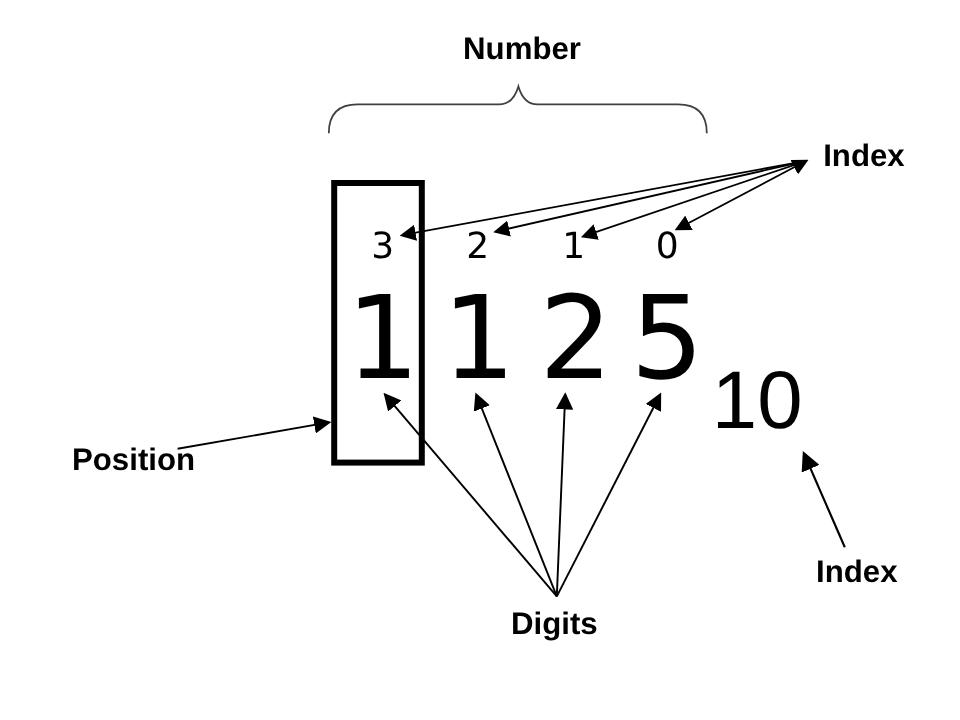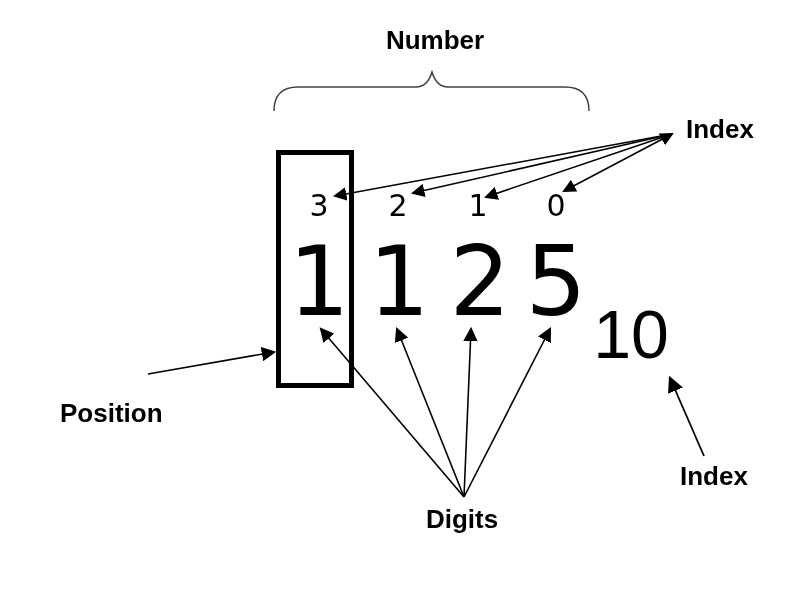--- a/index.html
+++ b/index.html
@@ -53,21 +53,21 @@
     <line x1="428" y1="497" x2="285" y2="329" stroke="#000" stroke-width="1.6" marker-end="url(#ah)"></line>
     <line x1="428" y1="497" x2="361" y2="329" stroke="#000" stroke-width="1.6" marker-end="url(#ah)"></line>
     <line x1="428" y1="497" x2="435" y2="329" stroke="#000" stroke-width="1.6" marker-end="url(#ah)"></line>
     <line x1="428" y1="497" x2="514" y2="329" stroke="#000" stroke-width="1.6" marker-end="url(#ah)"></line>
 
     <line x1="668" y1="456" x2="634" y2="378" stroke="#000" stroke-width="1.8" marker-end="url(#ah)"></line>
   </svg>
 
   <div class="lbl centered" style="left:299px;top:25px;width:200px;">Number</div>
   <div class="lbl" style="left:650px;top:114px;">Index</div>
-  <div class="lbl" style="left:24px;top:398px;">Position</div>
+  <div class="lbl" style="left:24px;top:368px;">Position</div>
   <div class="lbl centered" style="left:326px;top:504px;width:200px;">Digits</div>
   <div class="lbl" style="left:644px;top:461px;">Index</div>
 
   <div class="idx-digit" style="left:238px;">3</div>
   <div class="idx-digit" style="left:317px;">2</div>
   <div class="idx-digit" style="left:397px;">1</div>
   <div class="idx-digit" style="left:475px;">0</div>
 
   <div class="big-digit" style="left:238px;">1</div>
   <div class="big-digit" style="left:318px;">1</div>

